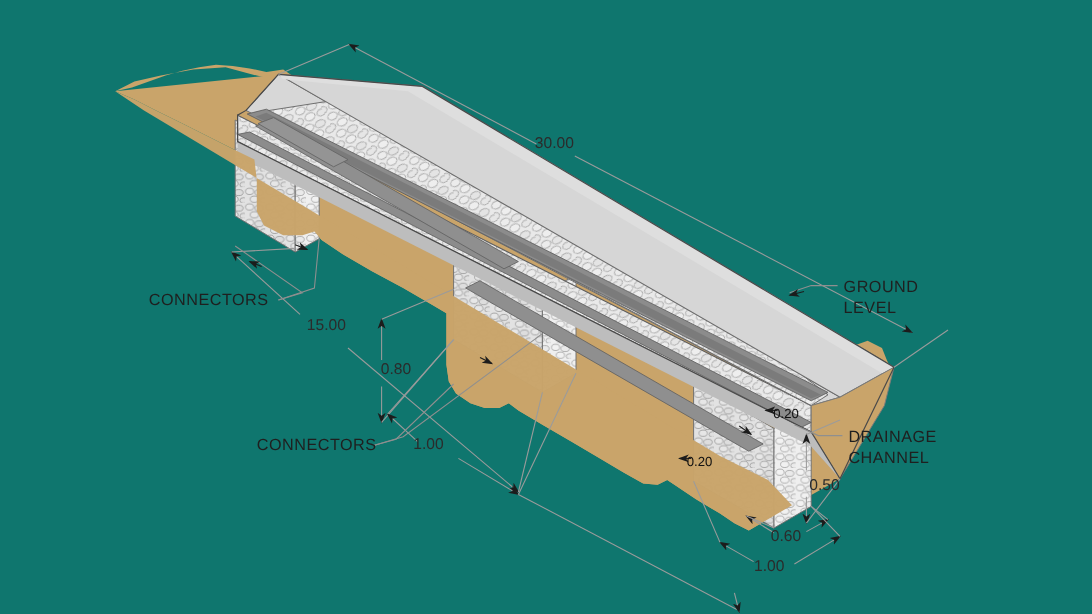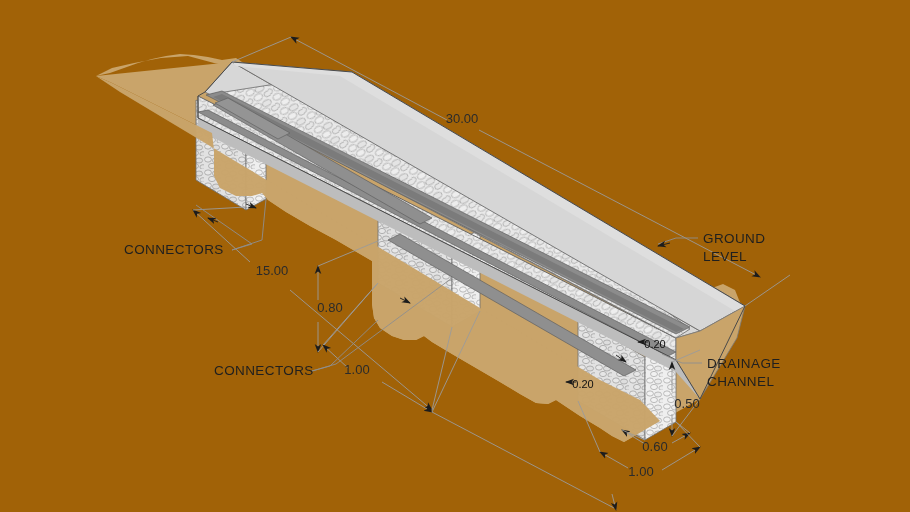--- a/index.html
+++ b/index.html
@@ -1,18 +1,18 @@
 <!DOCTYPE html>
 <html><head>
 <meta charset="utf-8">
 <style>
   html,body{margin:0;padding:0;background:#ffffff;}
   body{width:910px;height:512px;overflow:hidden;
        font-family:"Liberation Sans","DejaVu Sans",sans-serif;}
-  #stage{position:relative;width:910px;height:512px;background:#a16207;}
+  #stage{position:relative;width:910px;height:512px;background:#0f766e;}
   #stage svg{position:absolute;top:0;left:0;}
   .dimtext{font-family:"Liberation Sans","DejaVu Sans",sans-serif;
            font-size:13px;fill:#2b2b2b;}
   .labeltext{font-family:"Liberation Sans","DejaVu Sans",sans-serif;
              font-size:13.5px;fill:#1f1f1f;letter-spacing:0.4px;}
   .small020{font-family:"Liberation Sans","DejaVu Sans",sans-serif;
             font-size:11px;fill:#111111;}
 </style>
 </head>
 <body>

